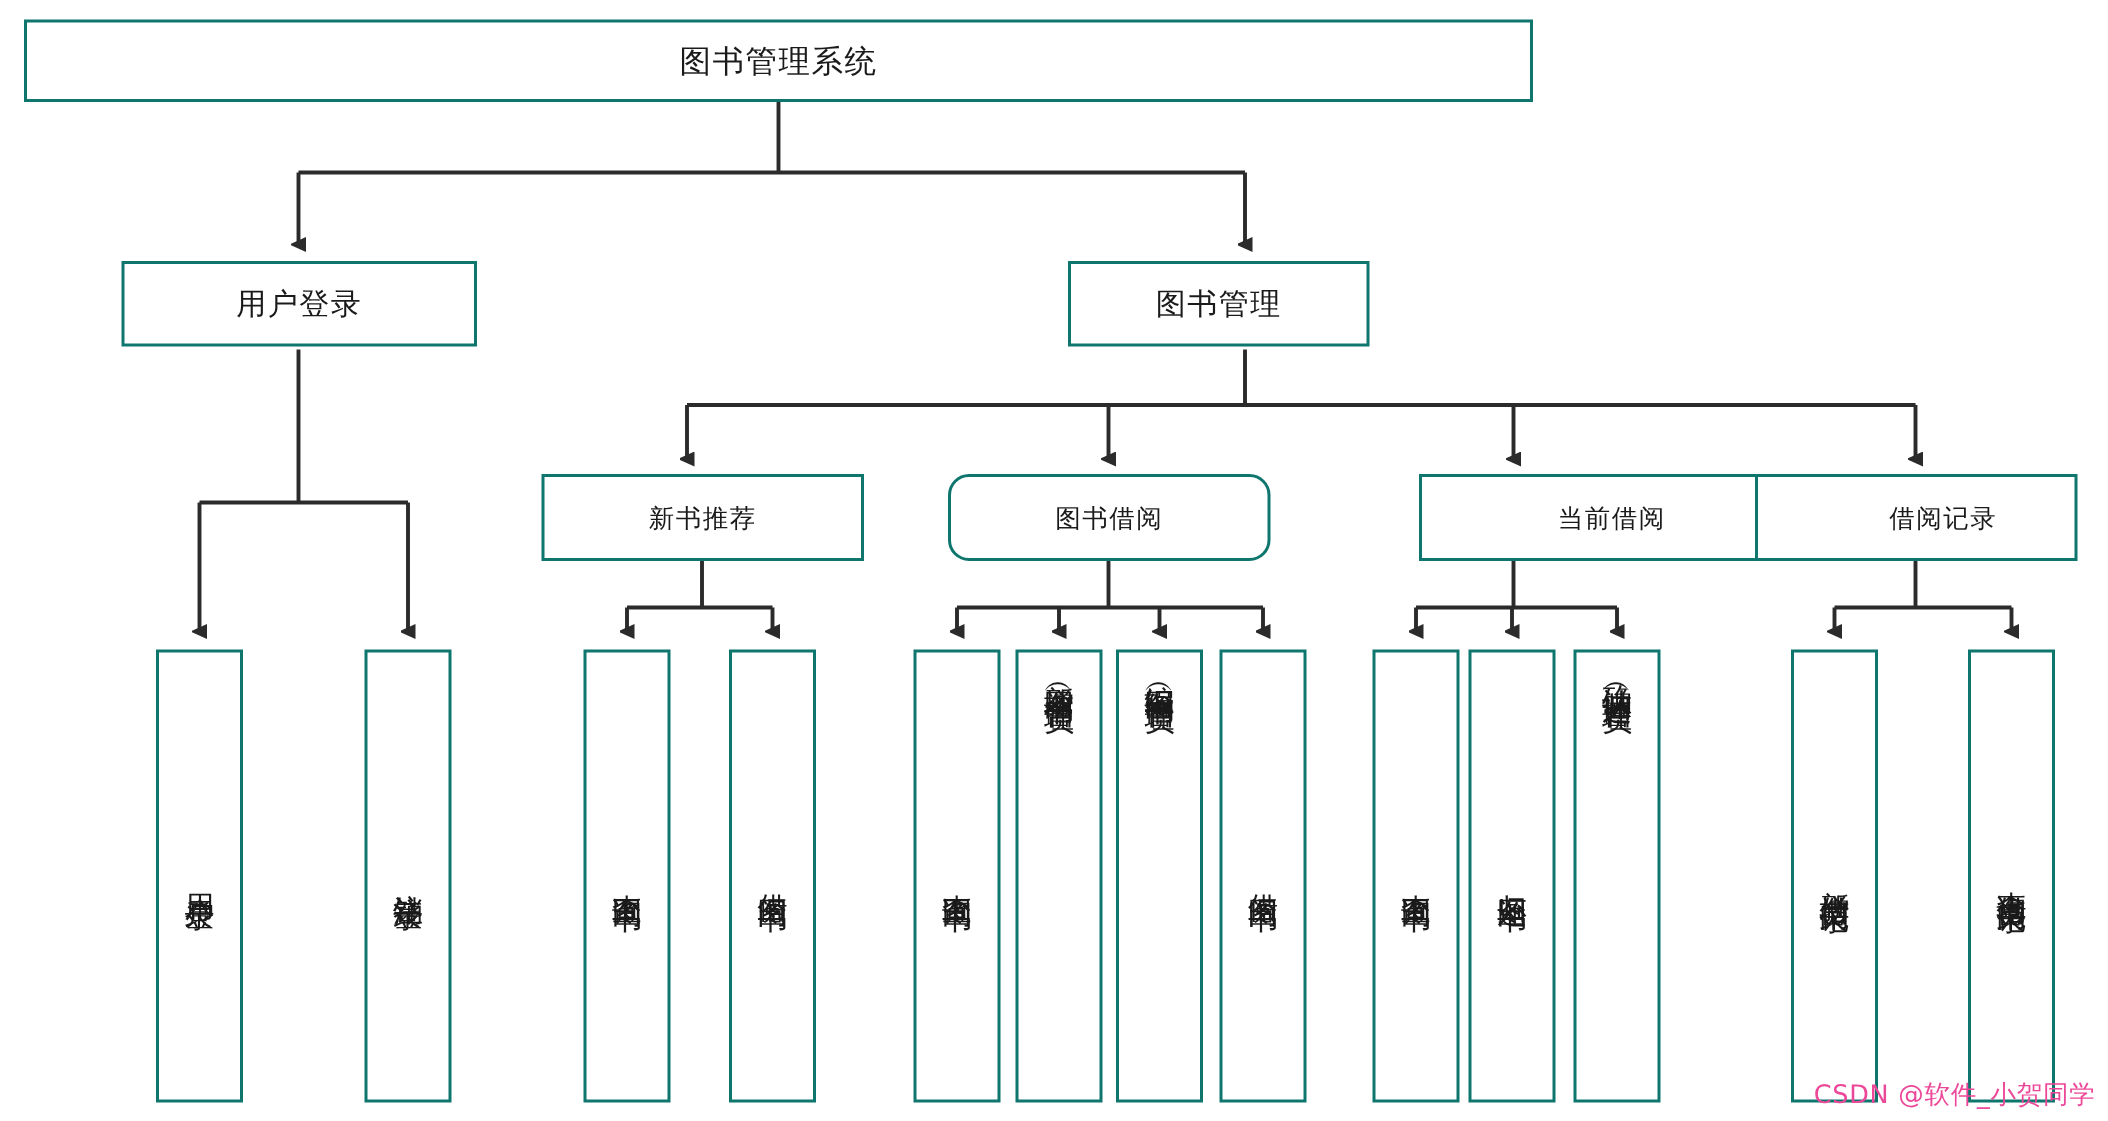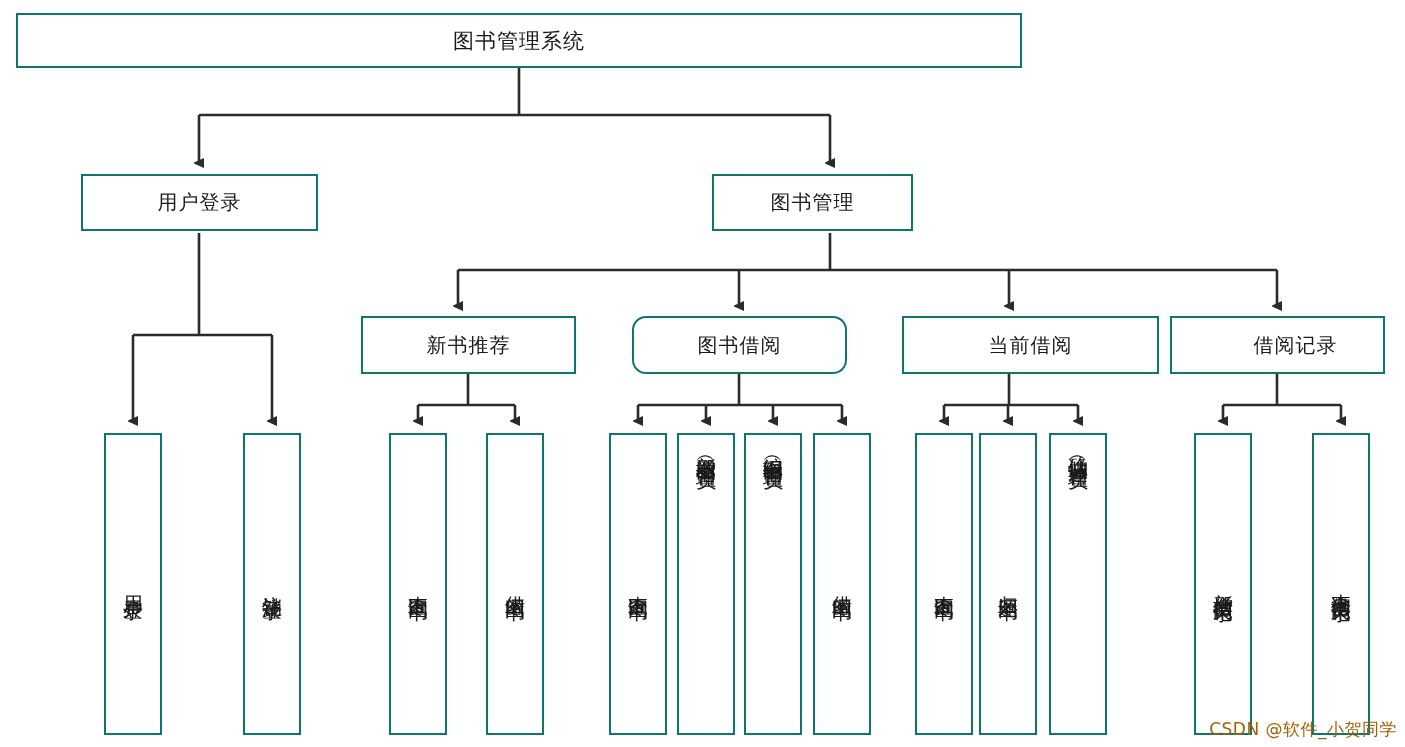--- a/index.html
+++ b/index.html
@@ -54,21 +54,21 @@
     height: 57px;
   }
   .node-l2 .label {
     font-size: 20px;
     letter-spacing: 1px;
   }
   .node-l3 {
     height: 58px;
   }
   .node-l3 .label {
-    font-size: 20px;
+    font-size: 17px;
     letter-spacing: 1px;
   }
   .node-leaf {
     top: 433px;
     height: 302px;
     align-items: flex-start;
     justify-content: center;
     padding-top: 0;
   }
   .node-leaf .label {
@@ -87,21 +87,21 @@
     align-items: flex-start;
   }
   .node-leaf.align-top .label {
     margin-top: 6px;
   }
   .watermark {
     position: absolute;
     right: 8px;
     bottom: 6px;
     font-size: 17px;
-    color: #a16207;
+    color: #ec4899;
     letter-spacing: 0.5px;
     white-space: nowrap;
     pointer-events: none;
   }
 </style>
 </head>
 <body>
 
 <div id="diagram-root">
 
@@ -165,21 +165,21 @@
   <div class="node node-l2" style="left:712px; top:174px; width:201px;">
     <span class="label">图书管理</span>
   </div>
 
   <div class="node node-l3" style="left:361px; top:316px; width:215px;">
     <span class="label">新书推荐</span>
   </div>
   <div class="node node-l3" style="left:632px; top:316px; width:215px;border-radius:14px;">
     <span class="label">图书借阅</span>
   </div>
-  <div class="node node-l3" style="left:902px; top:316px; width:257px;">
+  <div class="node node-l3" style="left:946px; top:316px; width:257px;">
     <span class="label">当前借阅</span>
   </div>
   <div class="node node-l3" style="left:1170px; top:316px; width:215px;padding-left:36px;">
     <span class="label">借阅记录</span>
   </div>
 
   <div class="node node-leaf align-middle" style="left:104px; width:58px;">
     <span class="label">用户登录</span>
   </div>
   <div class="node node-leaf align-middle" style="left:243px; width:58px;">

